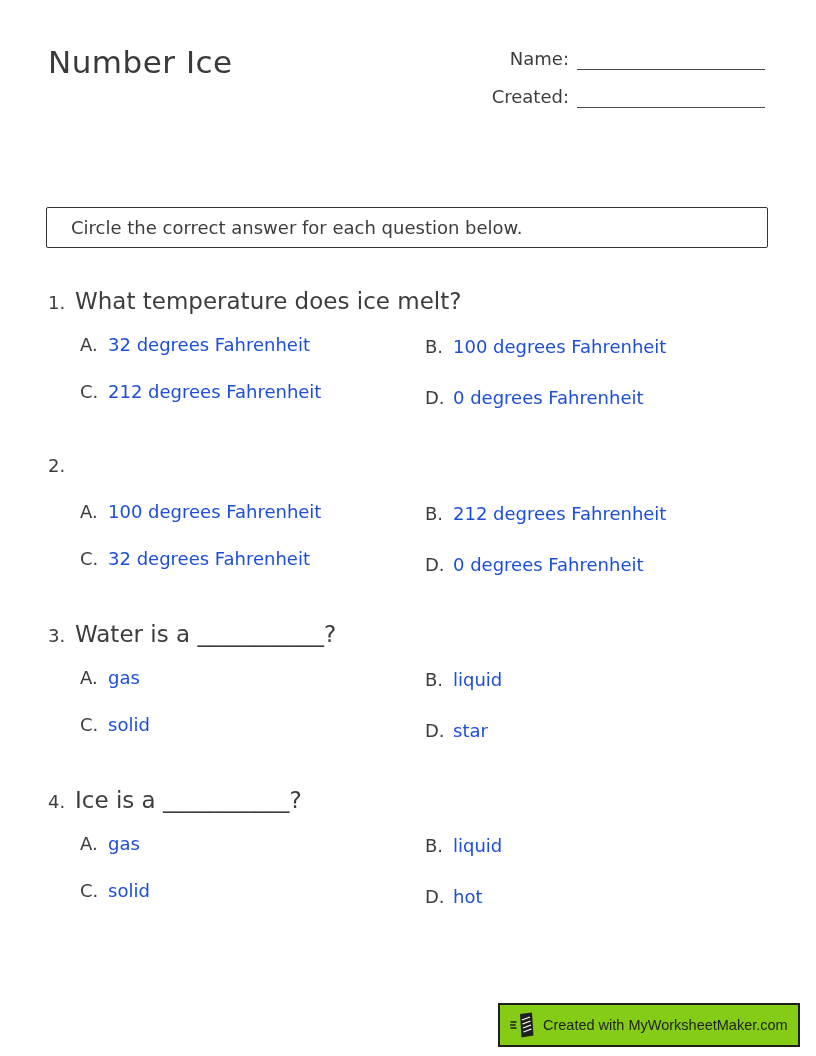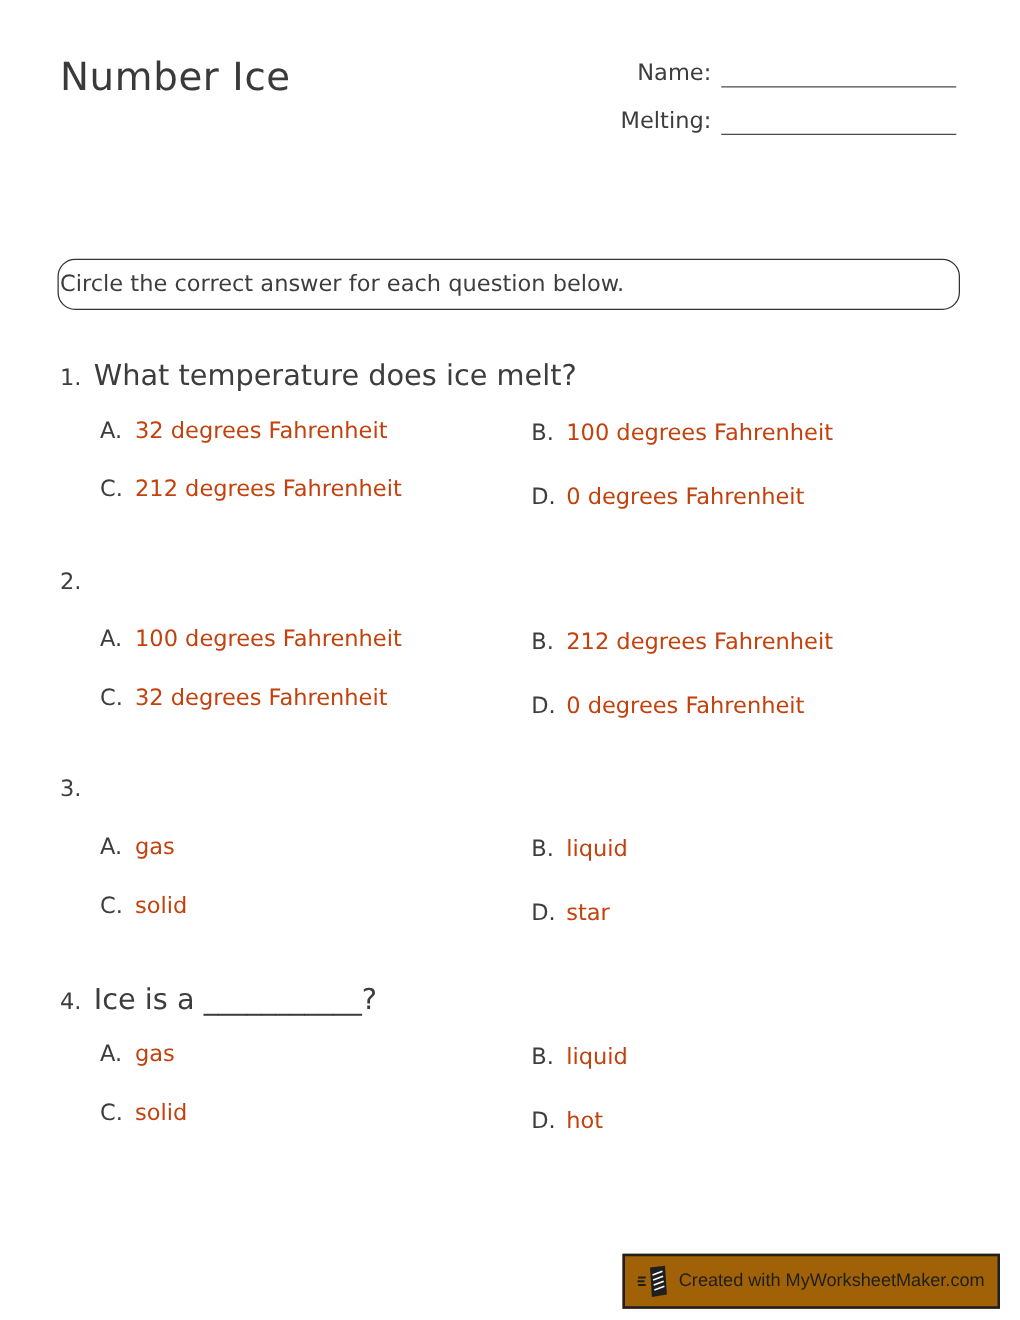--- a/index.html
+++ b/index.html
@@ -55,24 +55,24 @@
   }
 
   
   .instruction-box {
     position: absolute;
     left: 46px;
     top: 207px;
     width: 722px;
     height: 41px;
     border: 1.5px solid #333333;
-    border-radius: 14px;
+    border-radius: 2px;
     display: flex;
     align-items: center;
-    padding-left: 1px;
+    padding-left: 24px;
     background: #ffffff;
   }
   .instruction-text { font-size: 18px; color: #3d3d3d; }
 
   
   .question { position: absolute; left: 48px; width: 720px; height: 140px; }
   .q-1 { top: 288px; }
   .q-2 { top: 455px; }
   .q-3 { top: 621px; }
   .q-4 { top: 787px; }
@@ -92,34 +92,34 @@
   .opt-a { left: 32px;  top: 46px; }
   .opt-b { left: 377px; top: 48px; }
   .opt-c { left: 32px;  top: 93px; }
   .opt-d { left: 377px; top: 99px; }
   .opt-letter {
     width: 28px;
     flex: 0 0 28px;
     font-size: 18px;
     color: #3d3d3d;
   }
-  .opt-text { font-size: 18px; color: #c2410c; }
+  .opt-text { font-size: 18px; color: #1d4ed8; }
 
   
   .footer-box {
     position: absolute;
     left: 498px;
     top: 1003px;
     width: 302px;
     height: 44px;
     border: 2px solid #1f1f1f;
     display: flex;
     align-items: center;
     padding: 0 10px;
-    background: #a16207;
+    background: #84cc16;
   }
   .footer-icon { width: 26px; height: 28px; margin-right: 7px; flex: 0 0 26px; }
   .footer-text {
     font-family: "Liberation Sans", sans-serif;
     font-size: 14.5px;
     color: #1f1f1f;
     white-space: nowrap;
   }
 </style>
 </head>
@@ -128,21 +128,21 @@
 <div class="page">
 
   <div class="title">Number Ice</div>
 
   <div class="header-fields">
     <div class="field-row">
       <span class="field-label">Name:</span>
       <span class="field-line"></span>
     </div>
     <div class="field-row">
-      <span class="field-label">Melting:</span>
+      <span class="field-label">Created:</span>
       <span class="field-line"></span>
     </div>
   </div>
 
   <div class="instruction-box">
     <span class="instruction-text">Circle the correct answer for each question below.</span>
   </div>
 
   <div class="question q-1">
     <div class="q-line">
@@ -185,20 +185,21 @@
     </div>
     <div class="option opt-d">
       <span class="opt-letter">D.</span>
       <span class="opt-text">0 degrees Fahrenheit</span>
     </div>
   </div>
 
   <div class="question q-3">
     <div class="q-line">
       <span class="q-num">3.</span>
+      <span class="q-text">Water is a ___________?</span>
     </div>
     <div class="option opt-a">
       <span class="opt-letter">A.</span>
       <span class="opt-text">gas</span>
     </div>
     <div class="option opt-b">
       <span class="opt-letter">B.</span>
       <span class="opt-text">liquid</span>
     </div>
     <div class="option opt-c">

